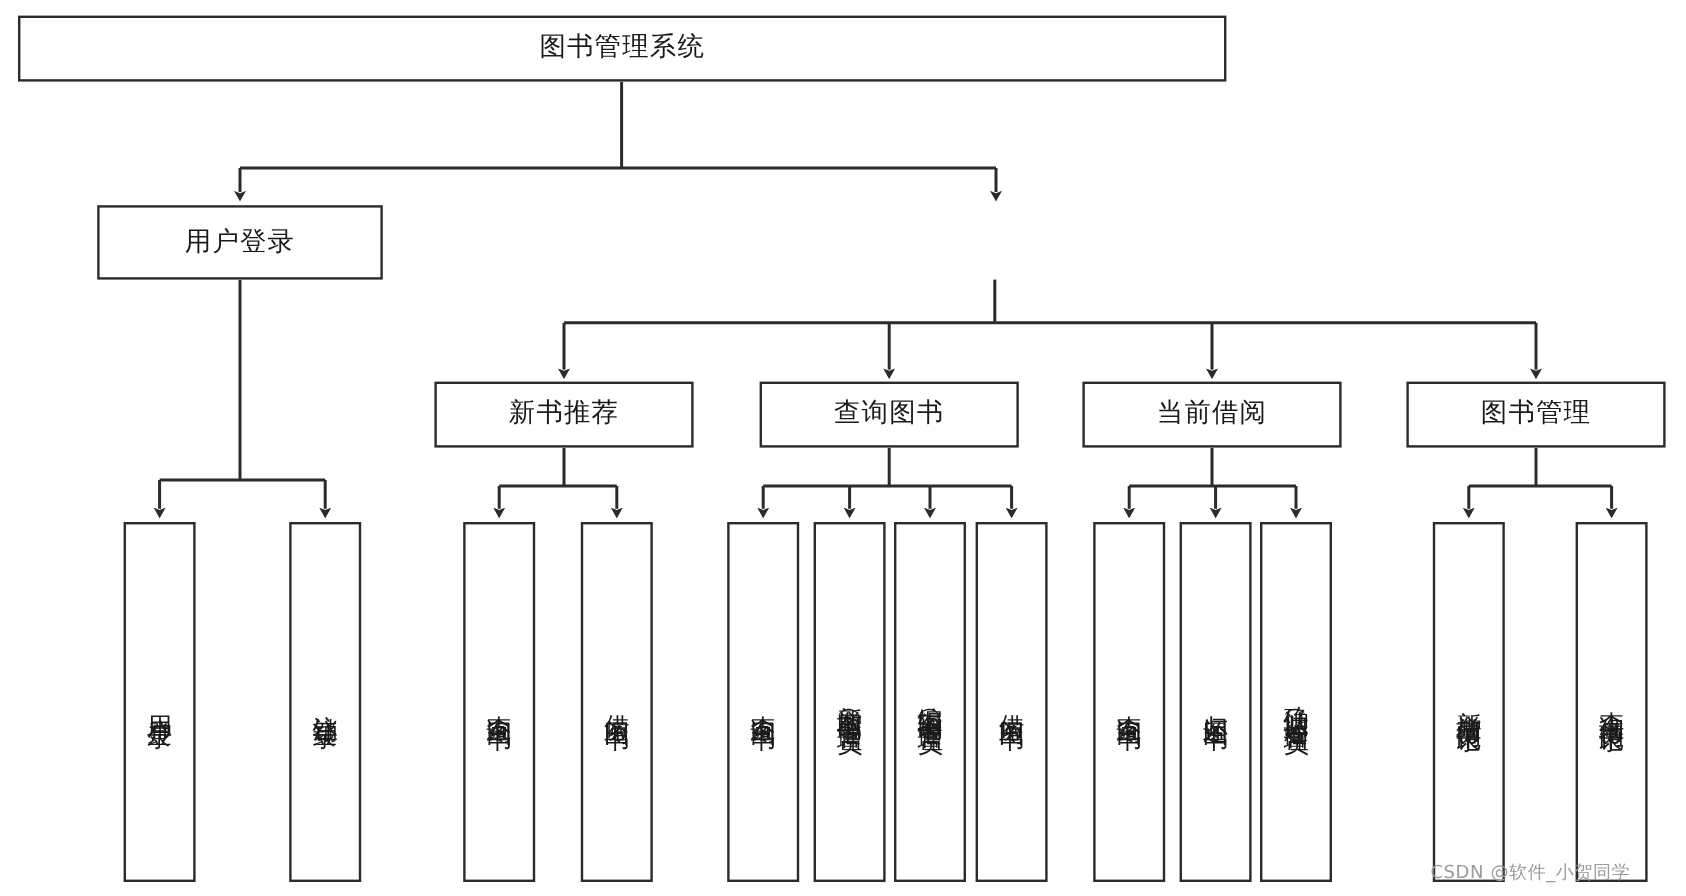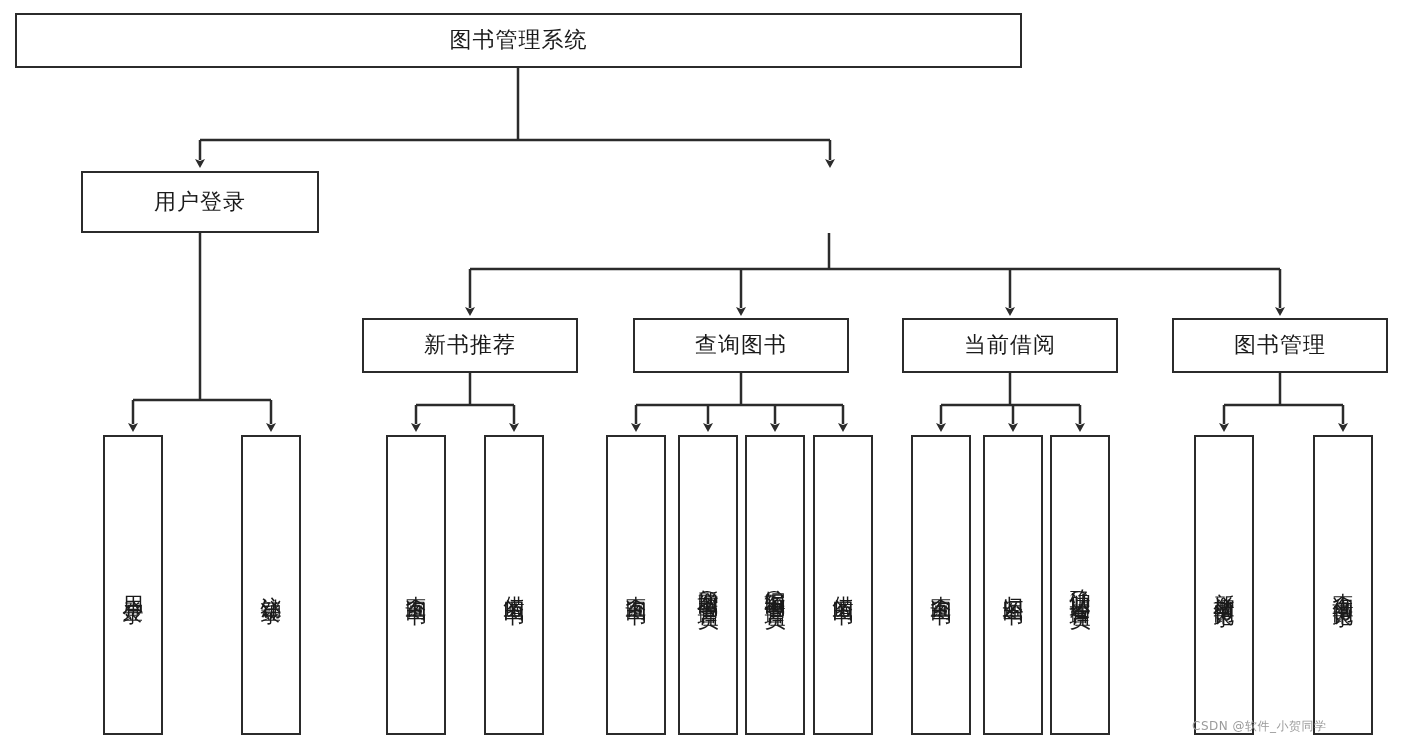--- a/index.html
+++ b/index.html
@@ -56,21 +56,21 @@
     padding-bottom: 6px;
   }
   .node.vert .vlabel {
     writing-mode: vertical-rl;
     text-orientation: upright;
     white-space: nowrap;
     display: block;
   }
   .watermark {
     position: absolute;
-    font-size: 12px;
+    font-size: 15px;
     color: #9b9b9b;
     white-space: nowrap;
     z-index: 5;
     letter-spacing: 0.5px;
   }
 </style>
 </head>
 <body>
 
 <div id="canvas">

